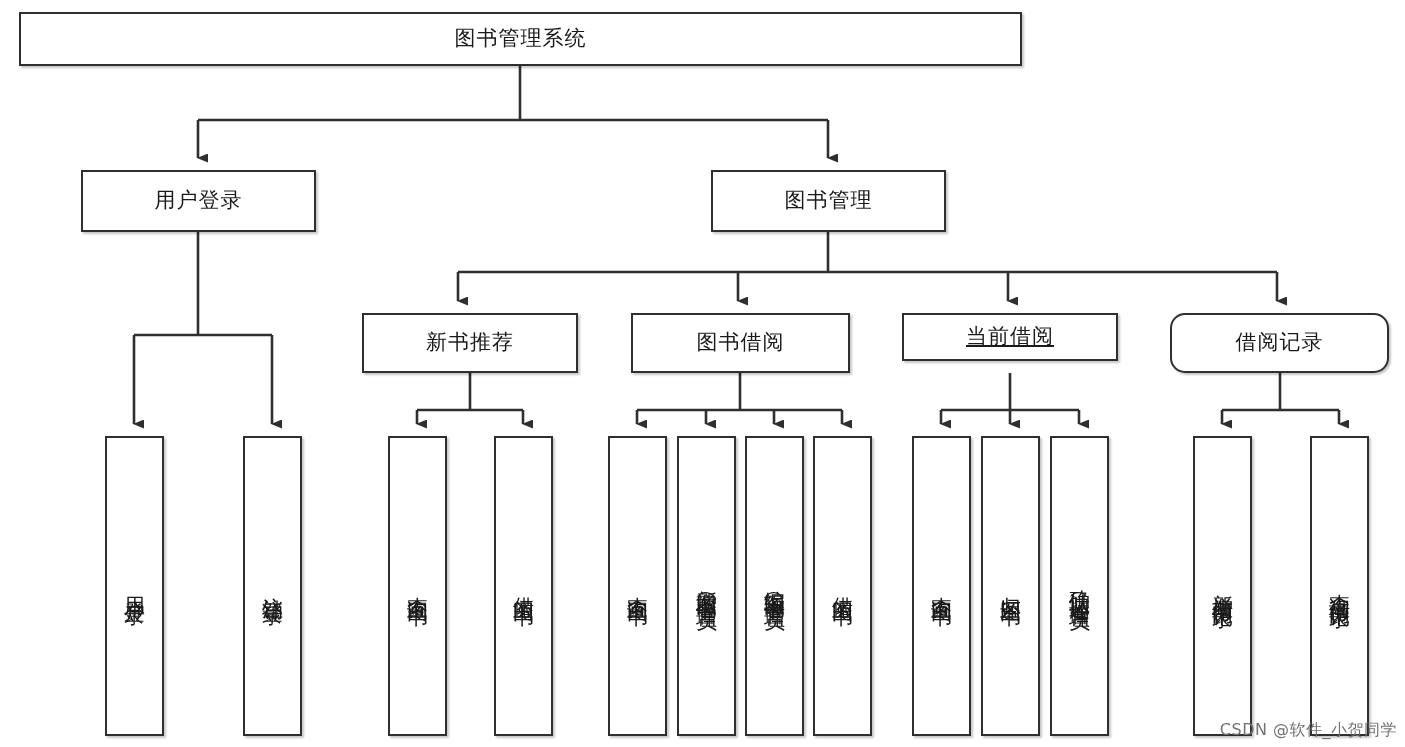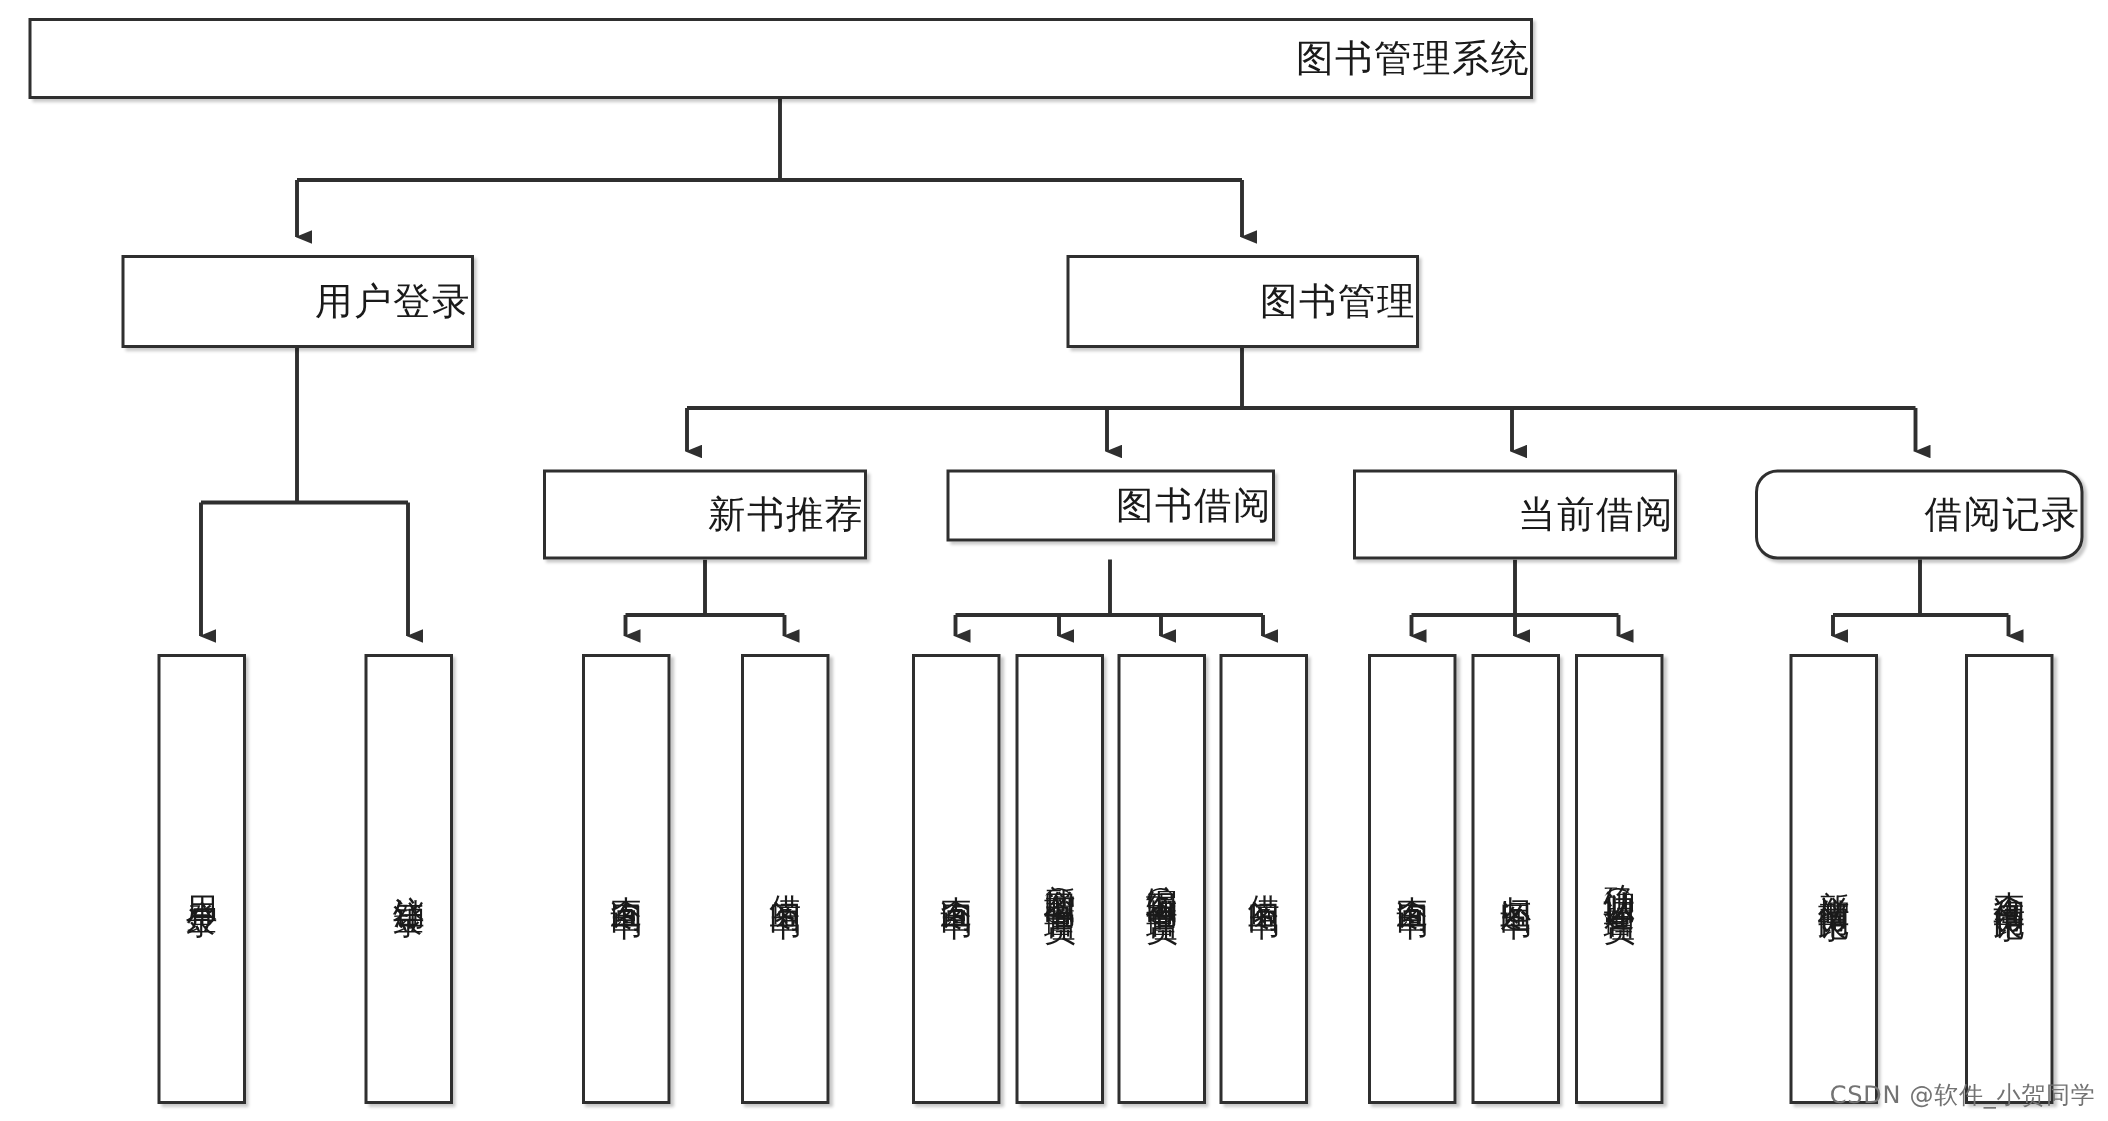--- a/index.html
+++ b/index.html
@@ -30,25 +30,24 @@
     background: #ffffff;
     border: 2px solid #2f2f2f;
     box-shadow: 2px 2px 2px rgba(0,0,0,0.22);
     display: flex;
     align-items: center;
     justify-content: center;
     color: #1a1a1a;
     z-index: 2;
   }
   .node-h {
-    font-size: 25px;
+    font-size: 21px;
     letter-spacing: 1px;
     line-height: 1.2;
     white-space: nowrap;
-    justify-content: flex-end;
   }
   .node-v {
     writing-mode: vertical-rl;
     text-orientation: upright;
     font-size: 21px;
     letter-spacing: 3px;
     line-height: 1.15;
     align-items: center;
     justify-content: center;
     text-align: center;
@@ -147,25 +146,25 @@
   </div>
 
   <div class="node node-h" style="left:711px; top:170px; width:235px; height:62px;">
     <span>图书管理</span>
   </div>
 
   <div class="node node-h" style="left:362px; top:313px; width:216px; height:60px;">
     <span>新书推荐</span>
   </div>
 
-  <div class="node node-h" style="left:631px; top:313px; width:219px; height:48px;">
+  <div class="node node-h" style="left:631px; top:313px; width:219px; height:60px;">
     <span>图书借阅</span>
   </div>
 
-  <div class="node node-h" style="left:902px; top:313px; width:216px; height:60px;">
+  <div class="node node-h" style="left:902px; top:313px; width:216px; height:48px;text-decoration:underline;">
     <span>当前借阅</span>
   </div>
 
   <div class="node node-h" style="left:1170px; top:313px; width:219px; height:60px;border-radius:15px;">
     <span>借阅记录</span>
   </div>
 
   <div class="node node-v" style="left:105px; top:436px; width:59px; height:300px;">
     <span class="vtext">用户登录</span>
   </div>

